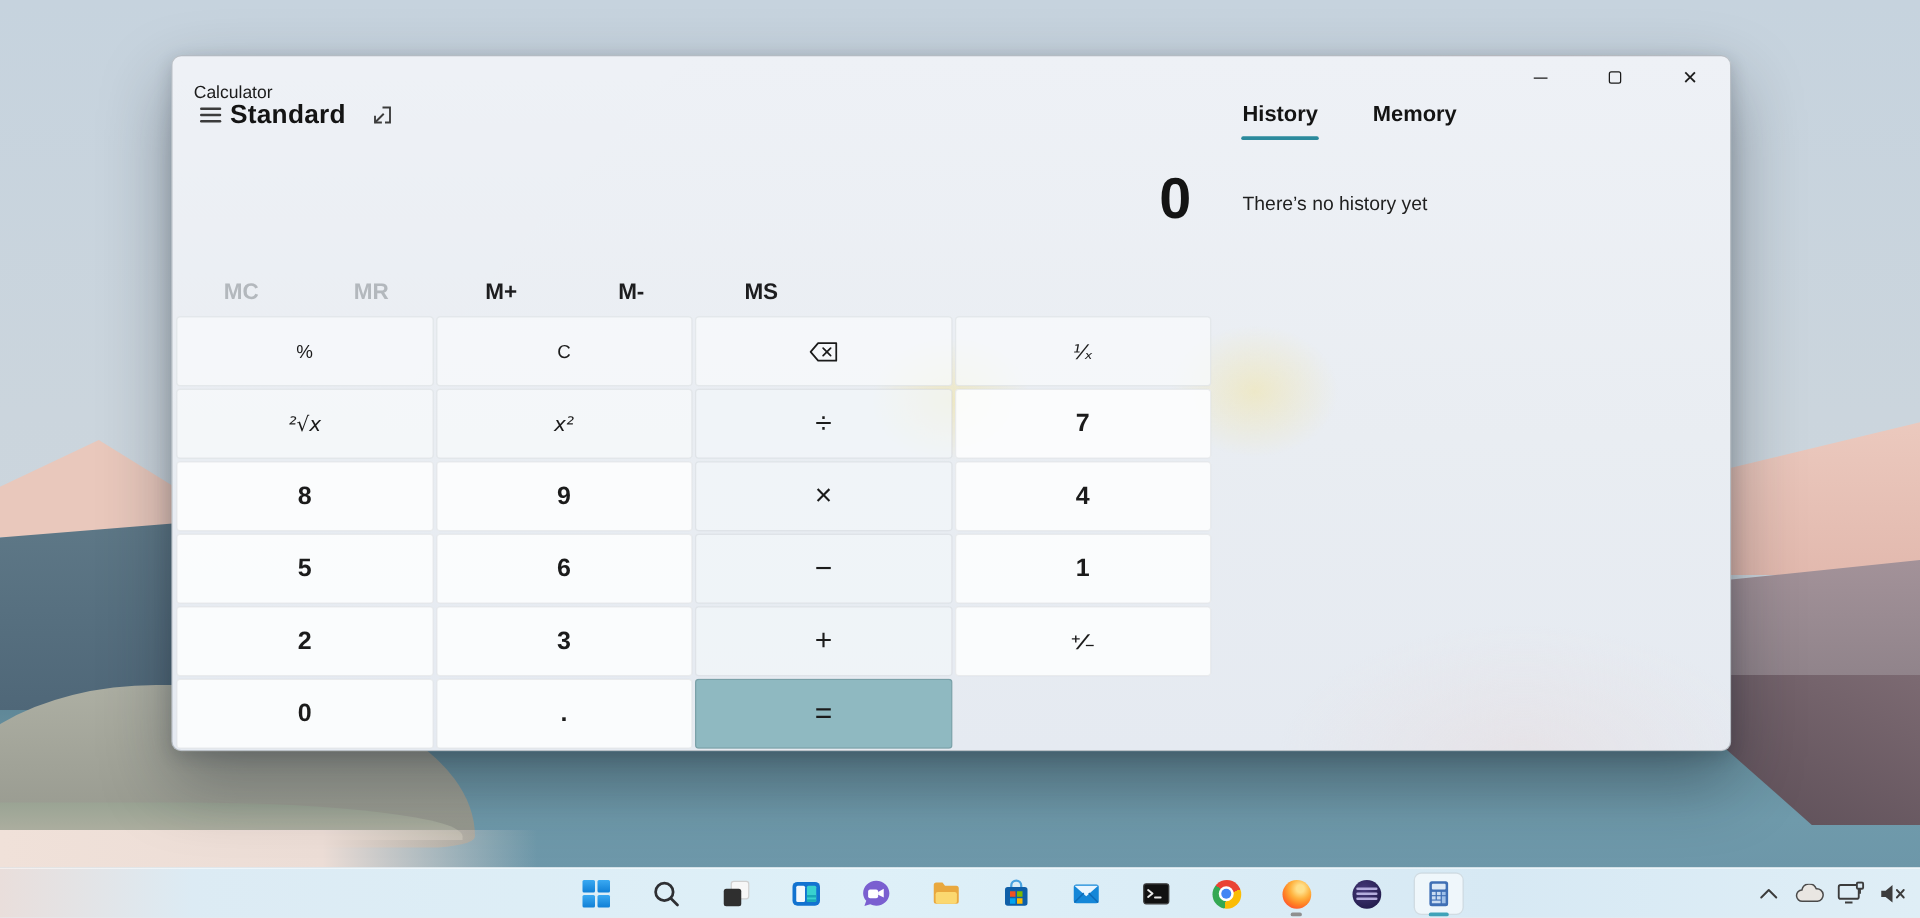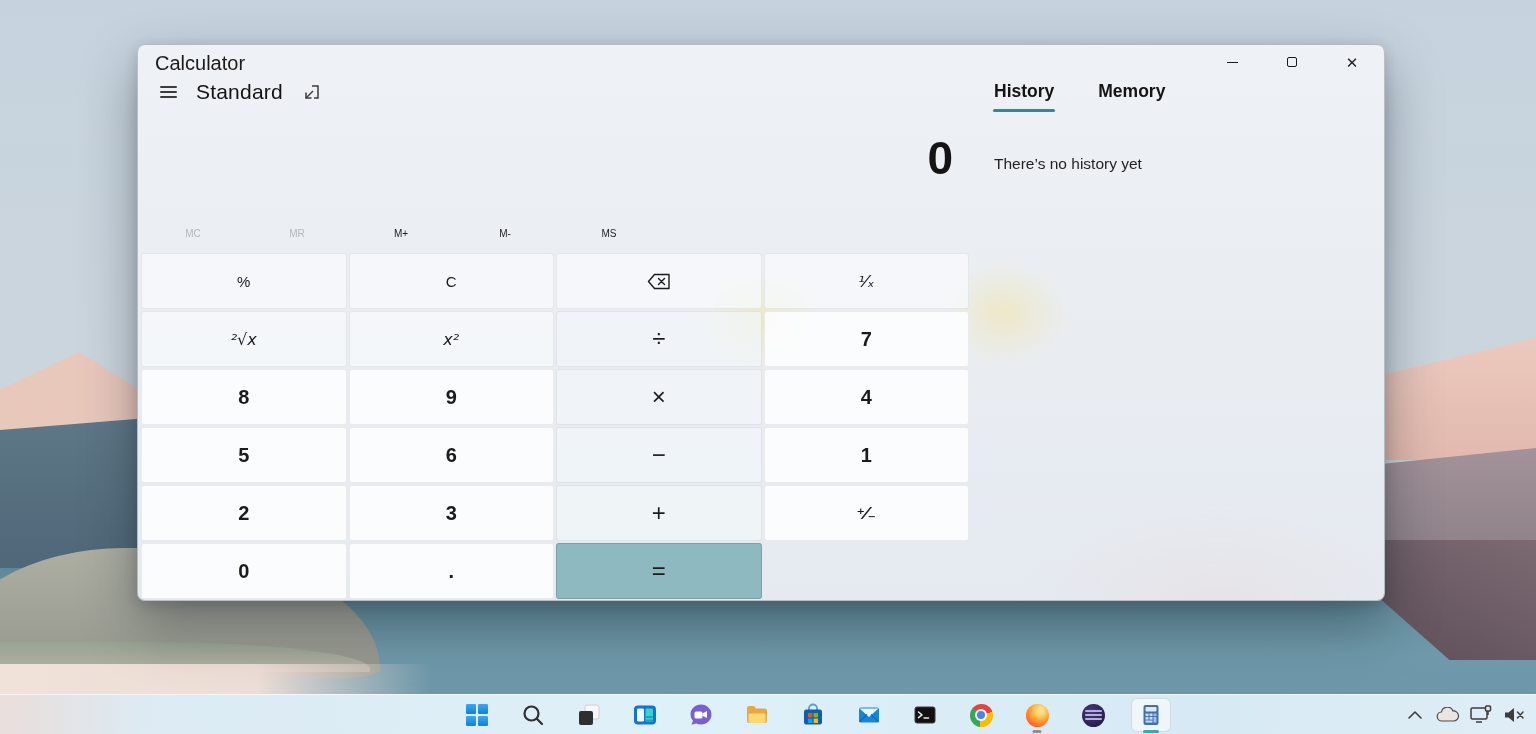--- a/index.html
+++ b/index.html
@@ -29,42 +29,42 @@
   
   #calc-window { position:absolute; left:137px; top:44px; width:1248px; height:557px;
     border-radius:8px; border:1px solid rgba(90,100,110,0.35);
     background:
       radial-gradient(90px 70px at 623px 275px, rgba(242,226,150,0.50), rgba(242,226,150,0) 70%),
       radial-gradient(95px 75px at 866px 268px, rgba(242,226,150,0.45), rgba(242,226,150,0) 70%),
       radial-gradient(260px 140px at 1080px 560px, rgba(232,214,214,0.35), rgba(232,214,214,0) 75%),
       linear-gradient(180deg,#eef1f6 0%,#e9edf2 55%,#e5eaf1 100%);
     box-shadow:0 24px 55px rgba(20,30,40,0.38), 0 4px 14px rgba(20,30,40,0.18); }
 
-  .titlebar-text { position:absolute; left:17px; top:7px; font-size:20px; color:#1b1b1b; }
+  .titlebar-text { position:absolute; left:17px; top:20px; font-size:14px; color:#1b1b1b; }
   .win-controls { position:absolute; top:2px; right:10px; display:flex; gap:16px; }
   .win-btn { width:44px; height:30px; display:flex; align-items:center; justify-content:center;
     background:transparent; border:none; cursor:default; color:#1b1b1b; }
   .glyph-min { width:11px; height:0; border-top:1.4px solid #1b1b1b; display:block; }
   .glyph-max { width:10px; height:10px; border:1.3px solid #1b1b1b; border-radius:2px; display:block; }
   .glyph-close { font-size:15px; line-height:1; }
 
   .subheader { position:absolute; left:14px; top:32px; display:flex; align-items:center; }
   .hamburger { width:32px; height:30px; display:flex; align-items:center; justify-content:center;
     background:transparent; border:none; }
   .hamburger .bars { width:17px; height:12px; display:flex; flex-direction:column; justify-content:space-between; }
   .hamburger .bars i { display:block; height:1.8px; background:#3c3c3c; border-radius:1px; }
-  .mode-title { font-size:21px; font-weight:normal; color:#141414; margin-left:12px; letter-spacing:0.2px; }
+  .mode-title { font-size:21px; font-weight:bold; color:#141414; margin-left:0; letter-spacing:0.2px; }
   .pin-btn { margin-left:20px; background:transparent; border:none; display:flex; align-items:center; }
 
   .display { position:absolute; left:0; top:86px; width:831px; text-align:right; padding-right:16px;
     font-size:46px; font-weight:bold; color:#141414; }
 
   .memory-row { position:absolute; left:3px; top:172px; width:520px; display:flex; }
   .mem-btn { width:104px; height:32px; background:transparent; border:none;
-    font-size:10px; font-weight:normal; color:#1d1d1f; }
+    font-size:18px; font-weight:bold; color:#1d1d1f; }
   .mem-btn.disabled { color:#b3b8bd; }
 
   .keypad { position:absolute; left:3px; top:208px; width:828px; height:346px;
     display:grid; grid-template-columns:repeat(4,1fr); grid-template-rows:repeat(6,1fr); gap:2px; }
   .key { border:1px solid rgba(80,90,100,0.10); border-radius:3px;
     display:flex; align-items:center; justify-content:center;
     font-family:"Liberation Sans", sans-serif; color:#1b1b1b; cursor:default; }
   .key.num { background:rgba(252,253,254,0.92); font-size:20px; font-weight:bold; }
   .key.fn  { background:rgba(247,250,251,0.78); font-size:15px; }
   .key.op  { background:rgba(243,247,249,0.72); font-size:24px; font-weight:300; }

